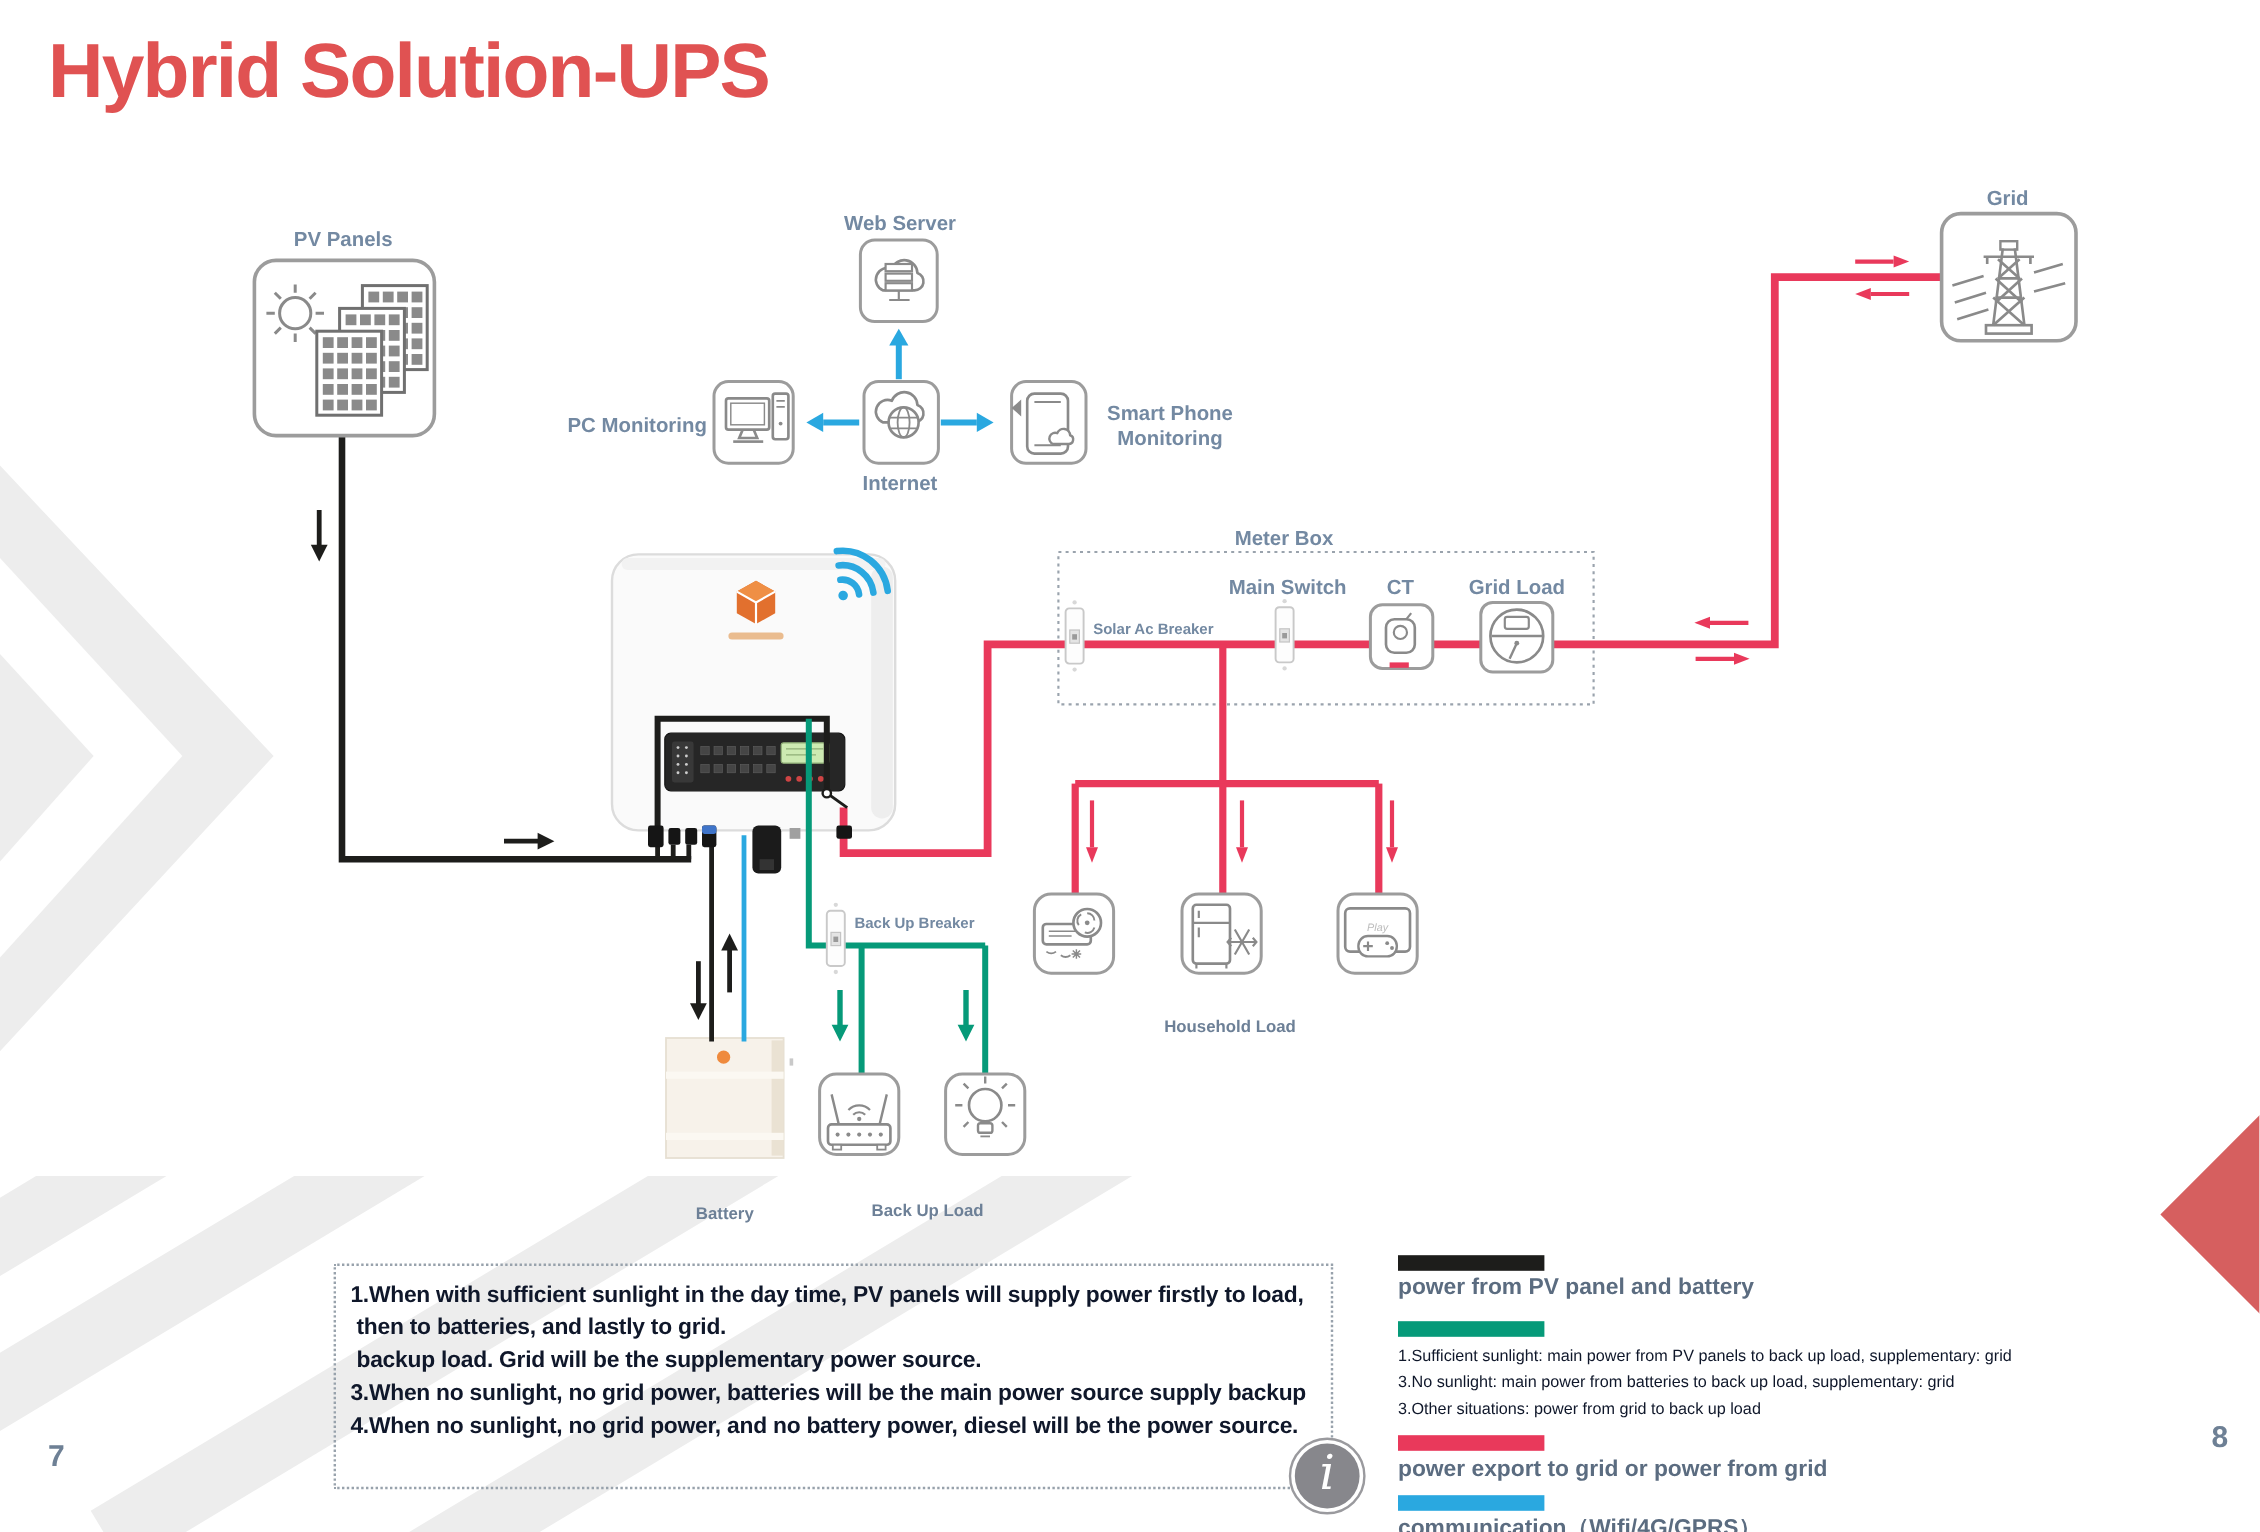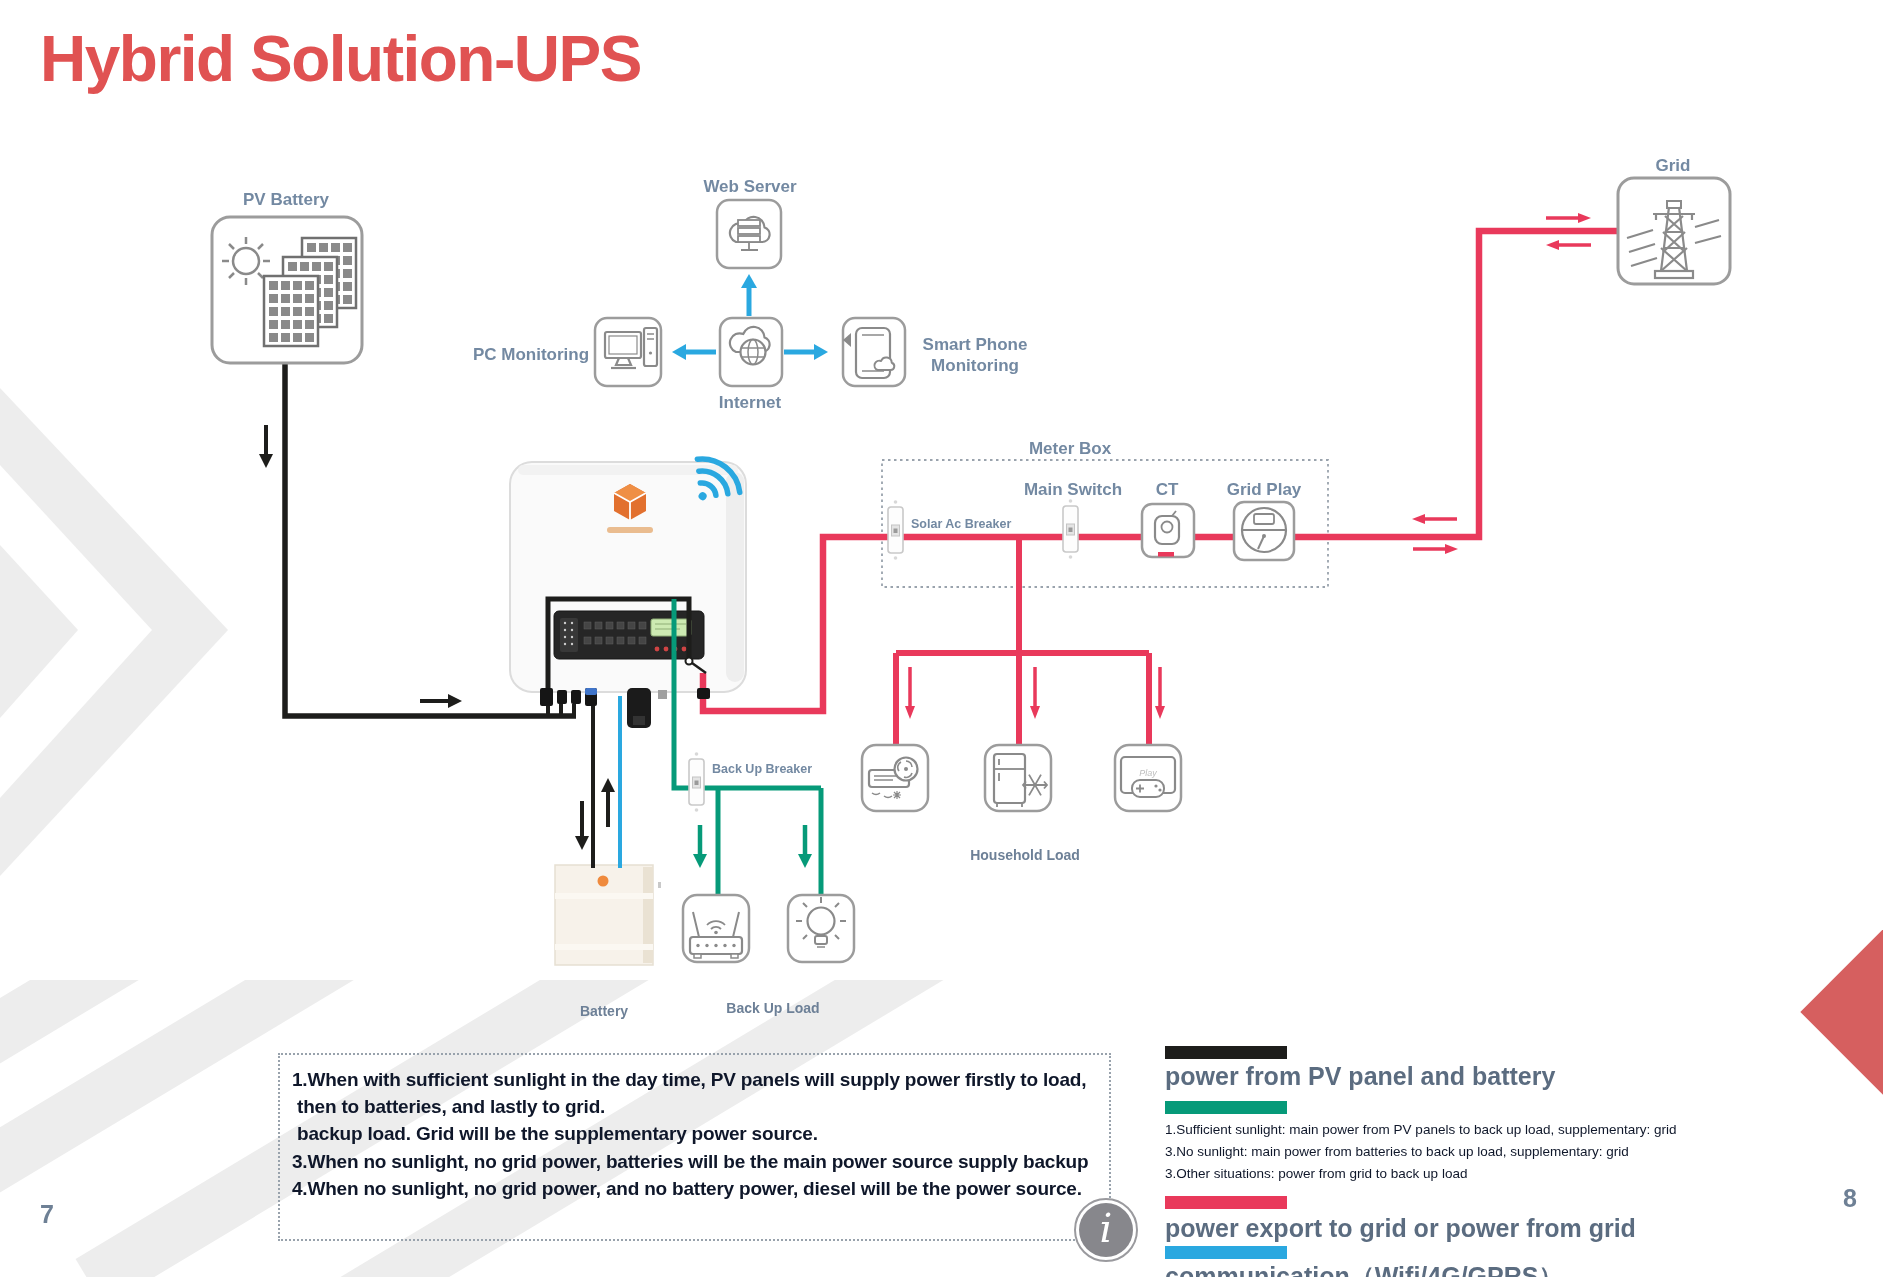--- a/index.html
+++ b/index.html
@@ -22,21 +22,21 @@
   .notes-box{
     position:absolute; left:278px; top:1053px; width:833px; height:188px;
     border:2px dotted #98a2ac; box-sizing:border-box; padding:11px 0 0 12px;
     background:transparent;
   }
   .notes-box .line{
     white-space:pre; font-size:19px; line-height:27.2px;
     letter-spacing:-0.2px; color:#0f172a;font-weight:bold;
   }
   .legend-bar{position:absolute; width:122px; height:13px;}
-  .legend-label{position:absolute; font-size:25px; font-weight:bold; color:#5b6c80; white-space:nowrap;}
+  .legend-label{position:absolute; font-size:19px; font-weight:bold; color:#5b6c80; white-space:nowrap;}
   .legend-note{position:absolute; font-size:13.5px; font-weight:normal; color:#0f172a; white-space:nowrap;}
   .page-num{position:absolute; font-size:25px; font-weight:bold; color:#6e8095;}
   .corner-shape{
     position:absolute; width:380px; height:380px; background:#d65f5f;
     right:-376px; top:822px; transform:rotate(45deg);
   }
   .info-badge{
     position:absolute; left:1074px; top:1198px; width:64px; height:64px;
     border-radius:50%; background:#ffffff; border:2px solid #9a9a9e; box-sizing:border-box;
   }
@@ -416,32 +416,32 @@
     <g transform="translate(702,497) rotate(38)" stroke="#2aa8e0" stroke-width="5.5" fill="none" stroke-linecap="round">
       <path d="M -9.9 -9.9 A 14 14 0 0 1 9.9 -9.9"></path>
       <path d="M -18.4 -18.4 A 26 26 0 0 1 18.4 -18.4"></path>
       <path d="M -26.9 -26.9 A 38 38 0 0 1 26.9 -26.9"></path>
       <circle cx="0" cy="-1" r="4" fill="#2aa8e0" stroke="none"></circle>
     </g>
   </svg>
 
   <h1 class="page-title">Hybrid Solution-UPS</h1>
 
-  <div class="lbl" style="left:286px; top:200px;">PV Battery</div>
+  <div class="lbl" style="left:286px; top:200px;">PV Panels</div>
   <div class="lbl" style="left:750px; top:187px;">Web Server</div>
   <div class="lbl" style="left:531px; top:355px;text-align:center;">PC Monitoring</div>
   <div class="lbl" style="left:750px; top:403px;">Internet</div>
   <div class="lbl" style="left:975px; top:345px;">Smart Phone</div>
   <div class="lbl" style="left:975px; top:366px;">Monitoring</div>
   <div class="lbl" style="left:1673px; top:166px;">Grid</div>
   <div class="lbl" style="left:1070px; top:449px;">Meter Box</div>
   <div class="lbl small anchor-left" style="left:911px; top:524px;">Solar Ac Breaker</div>
   <div class="lbl" style="left:1073px; top:490px;">Main Switch</div>
   <div class="lbl" style="left:1167px; top:490px;">CT</div>
-  <div class="lbl" style="left:1264px; top:490px;">Grid Play</div>
+  <div class="lbl" style="left:1264px; top:490px;">Grid Load</div>
   <div class="lbl big" style="left:1025px; top:834px;">Household Load</div>
   <div class="lbl small anchor-left" style="left:712px; top:769px;">Back Up Breaker</div>
   <div class="lbl big" style="left:604px; top:990px;">Battery</div>
   <div class="lbl big" style="left:773px; top:987px;">Back Up Load</div>
 
   <div class="notes-box">
     <div class="line">1.When with sufficient sunlight in the day time, PV panels will supply power firstly to load,</div>
     <div class="line"> then to batteries, and lastly to grid.</div>
     <div class="line"> backup load. Grid will be the supplementary power source.</div>
     <div class="line">3.When no sunlight, no grid power, batteries will be the main power source supply backup</div>

